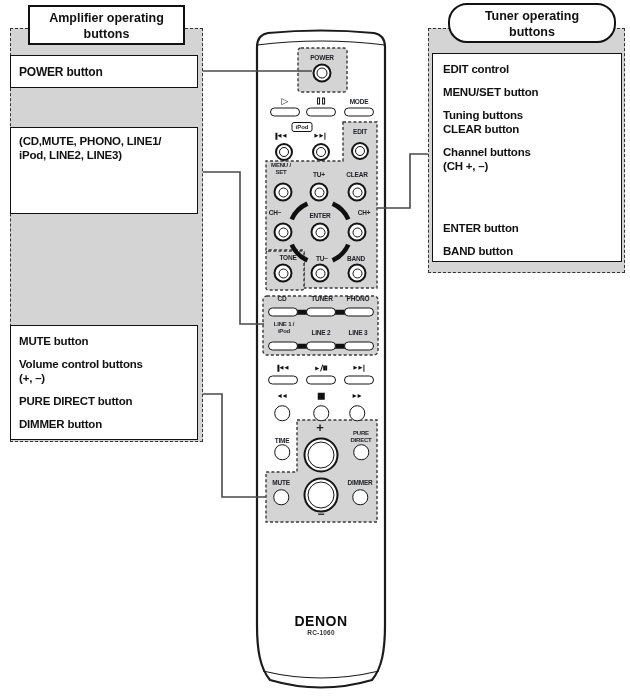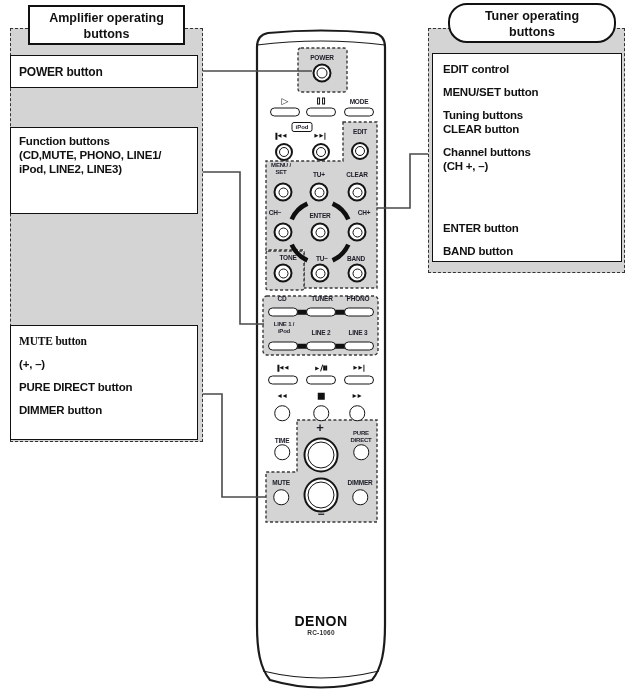--- a/index.html
+++ b/index.html
@@ -78,26 +78,26 @@
 
   <div class="gpanel" style="left:10px;top:28px;width:193px;height:414px;"></div>
   <div class="hbox" style="left:28px;top:5px;width:157px;height:40px;">
     <div>Amplifier operating</div>
     <div>buttons</div>
   </div>
   <div class="wbox" style="left:10px;top:55px;width:188px;height:33px;display:flex;align-items:center;padding-left:8px;font-size:12px;">
     <span class="ln">POWER button</span>
   </div>
   <div class="wbox" style="left:10px;top:127px;width:188px;height:87px;padding:6px 8px;">
-    <div class="ln">Function buttons</div>
     <div class="ln">(CD,MUTE, PHONO, LINE1/</div>
     <div class="ln">iPod, LINE2, LINE3)</div>
   </div>
   <div class="wbox" style="left:10px;top:325px;width:188px;height:115px;padding:8px 8px;">
-    <div class="ln" style="margin-bottom:9px;font-family:Liberation Serif, serif;">MUTE button</div>
+    <div class="ln" style="margin-bottom:9px;">MUTE button</div>
+    <div class="ln">Volume control buttons</div>
     <div class="ln" style="margin-bottom:9px;">(+, –)</div>
     <div class="ln" style="margin-bottom:9px;">PURE DIRECT button</div>
     <div class="ln">DIMMER button</div>
   </div>
 
   <div class="gpanel" style="left:428px;top:28px;width:197px;height:245px;"></div>
   <div class="hbox" style="left:448px;top:3px;width:168px;height:40px;border-radius:19px;">
     <div>Tuner operating</div>
     <div>buttons</div>
   </div>

